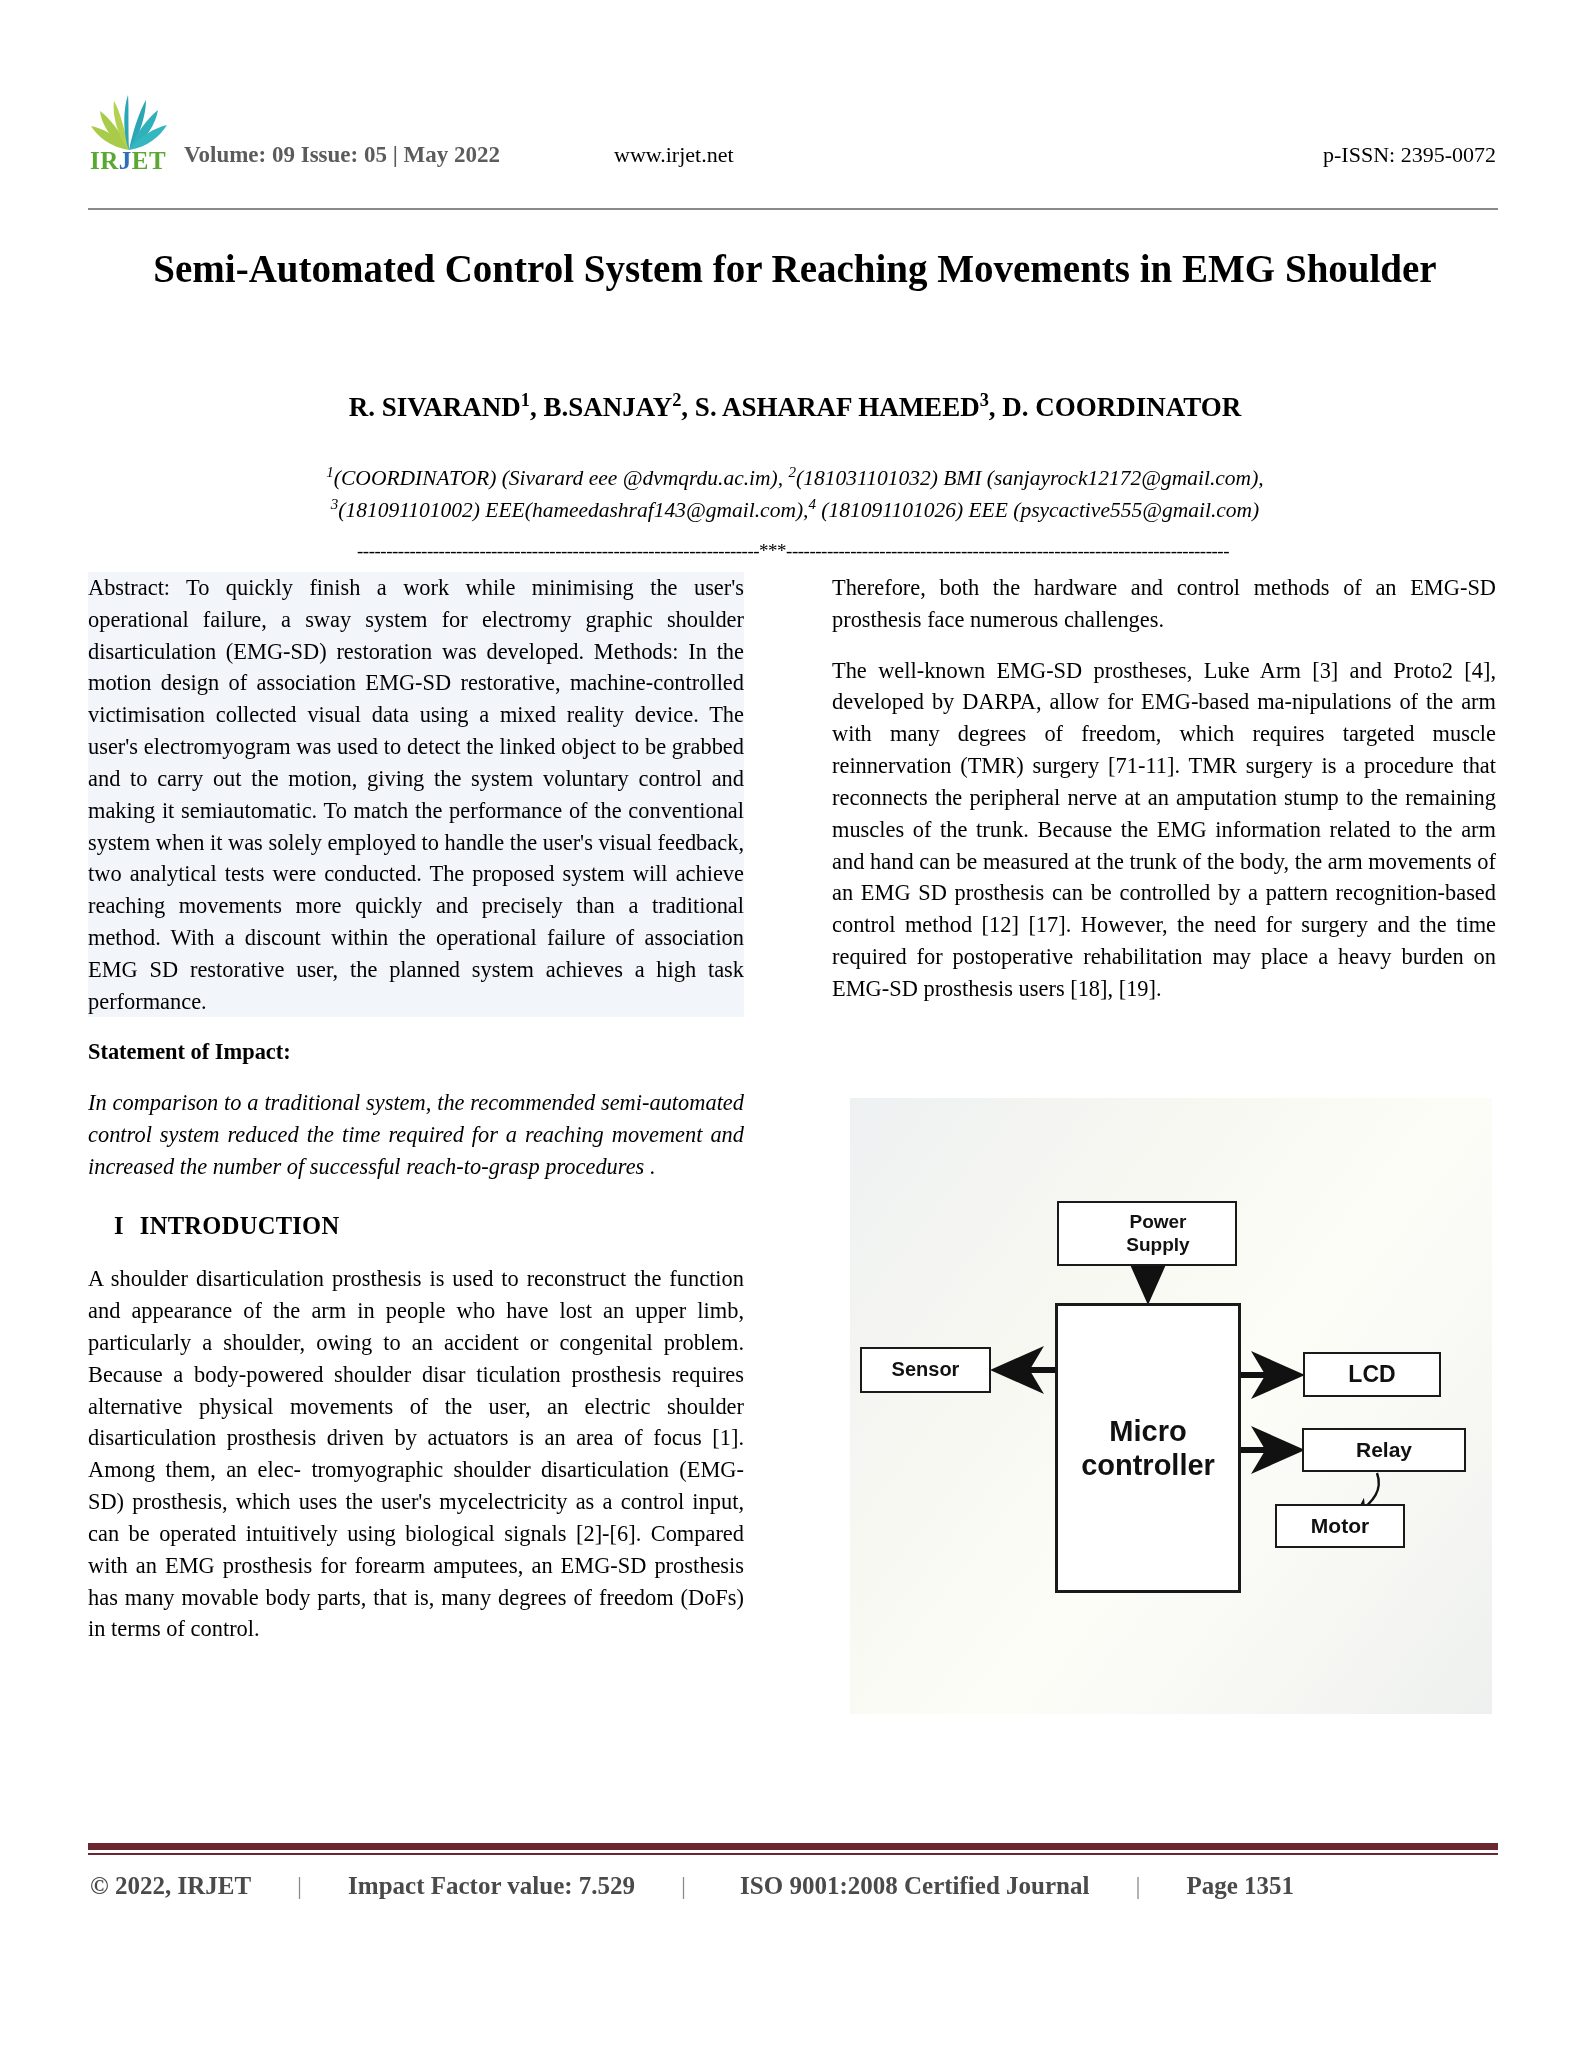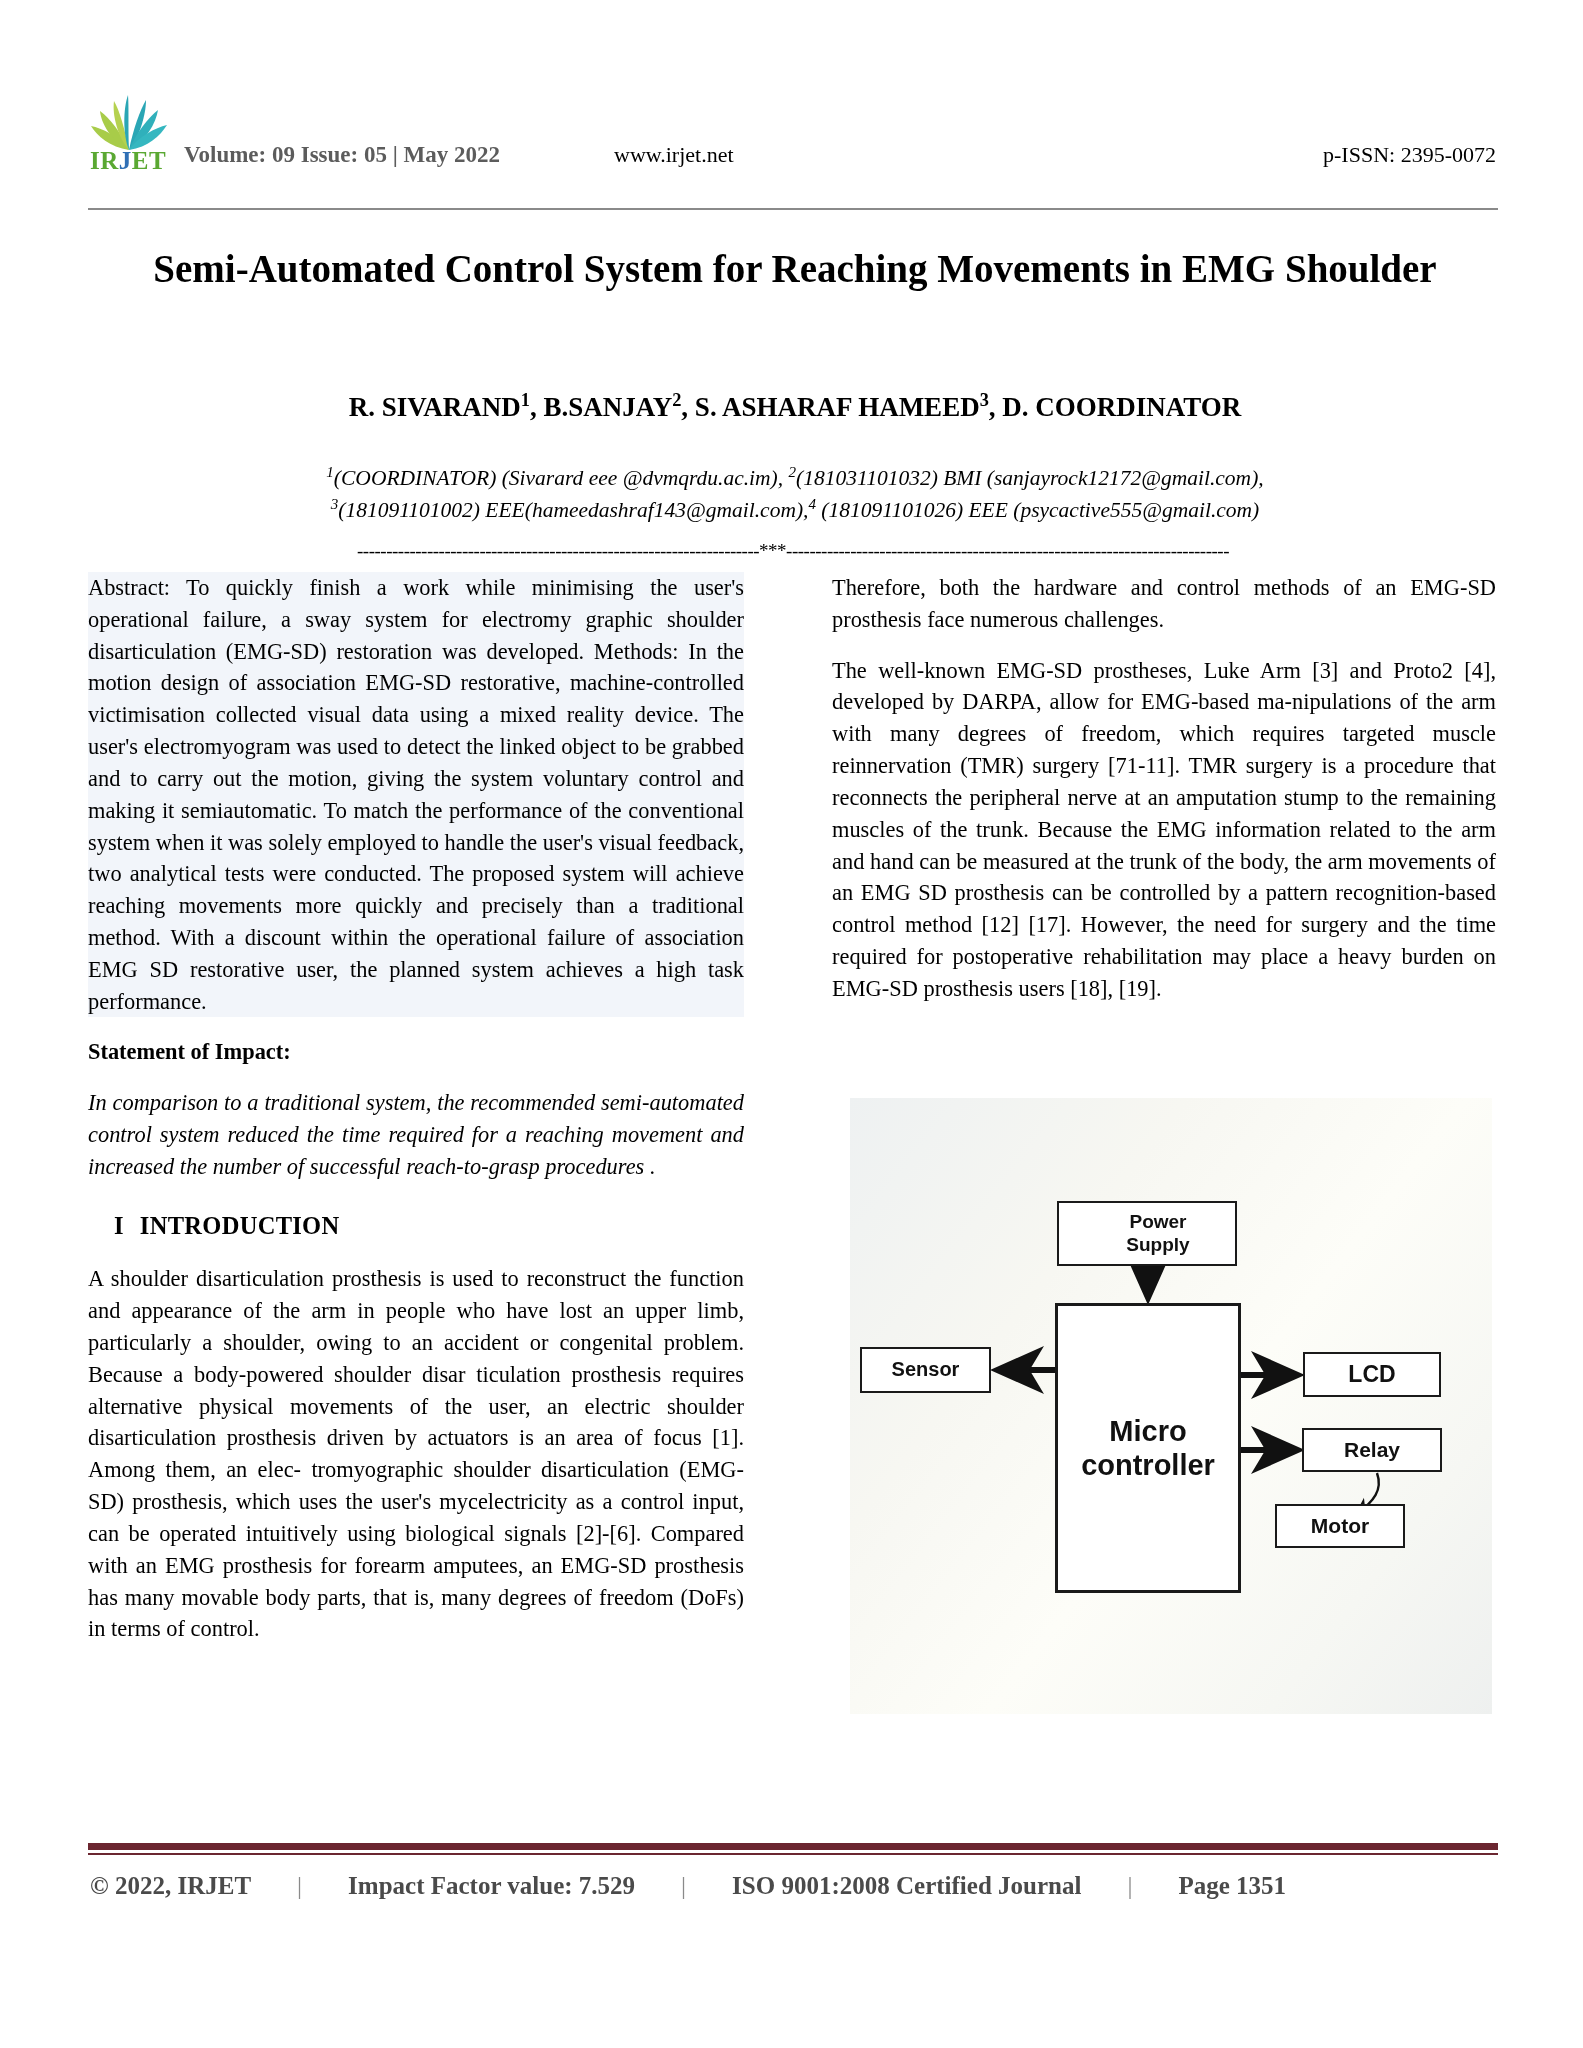--- a/index.html
+++ b/index.html
@@ -199,21 +199,21 @@
     font-family: "Liberation Sans", sans-serif;
     font-weight: bold;
     color:#111;
     line-height: 1.18;
     box-sizing: border-box;
   }
   .blk-power  { left:207px; top:103px;  width:180px; height:65px;  font-size:19px;padding-left:22px; }
   .blk-micro  { left:205px; top:205px;  width:186px; height:290px; font-size:29px; border-width:3px; }
   .blk-sensor { left:10px;  top:249px;  width:131px; height:46px;  font-size:20px; }
   .blk-lcd    { left:453px; top:254px;  width:138px; height:45px;  font-size:23px; }
-  .blk-relay  { left:452px; top:330px;  width:140px; height:44px;  font-size:21px;text-align:right; }
+  .blk-relay  { left:452px; top:330px;  width:164px; height:44px;  font-size:21px;text-align:right; }
   .blk-motor  { left:425px; top:406px;  width:130px; height:44px;  font-size:21px; }
   .fig-svg { position:absolute; left:0; top:0; }
 
   
   .foot-rule-top {
     position:absolute; left:88px; top:1843px;
     width:1410px; height:7px; background:#6b2630;
   }
   .foot-rule-bot {
     position:absolute; left:88px; top:1853px;
@@ -225,21 +225,21 @@
     width: 1410px;
     font-weight: bold;
     font-size: 25px;
     color:#4a4a4a;
     display:flex;
     align-items:center;
   }
   .footer .sep { color:#8a8a8a; font-weight: normal; }
   .f1 { margin-left: 2px; }
   .f2 { margin-left: 0px; }
-  .f3 { margin-left: 0px; }
+  .f3 { margin-left: 8px; }
   .f4 { margin-left: 0px; }
   .fx { white-space: nowrap; }
   .spacer-a { width: 46px; }
   .spacer-b { width: 46px; }
 </style>
 </head>
 <body>
 
 <div class="page">
 

